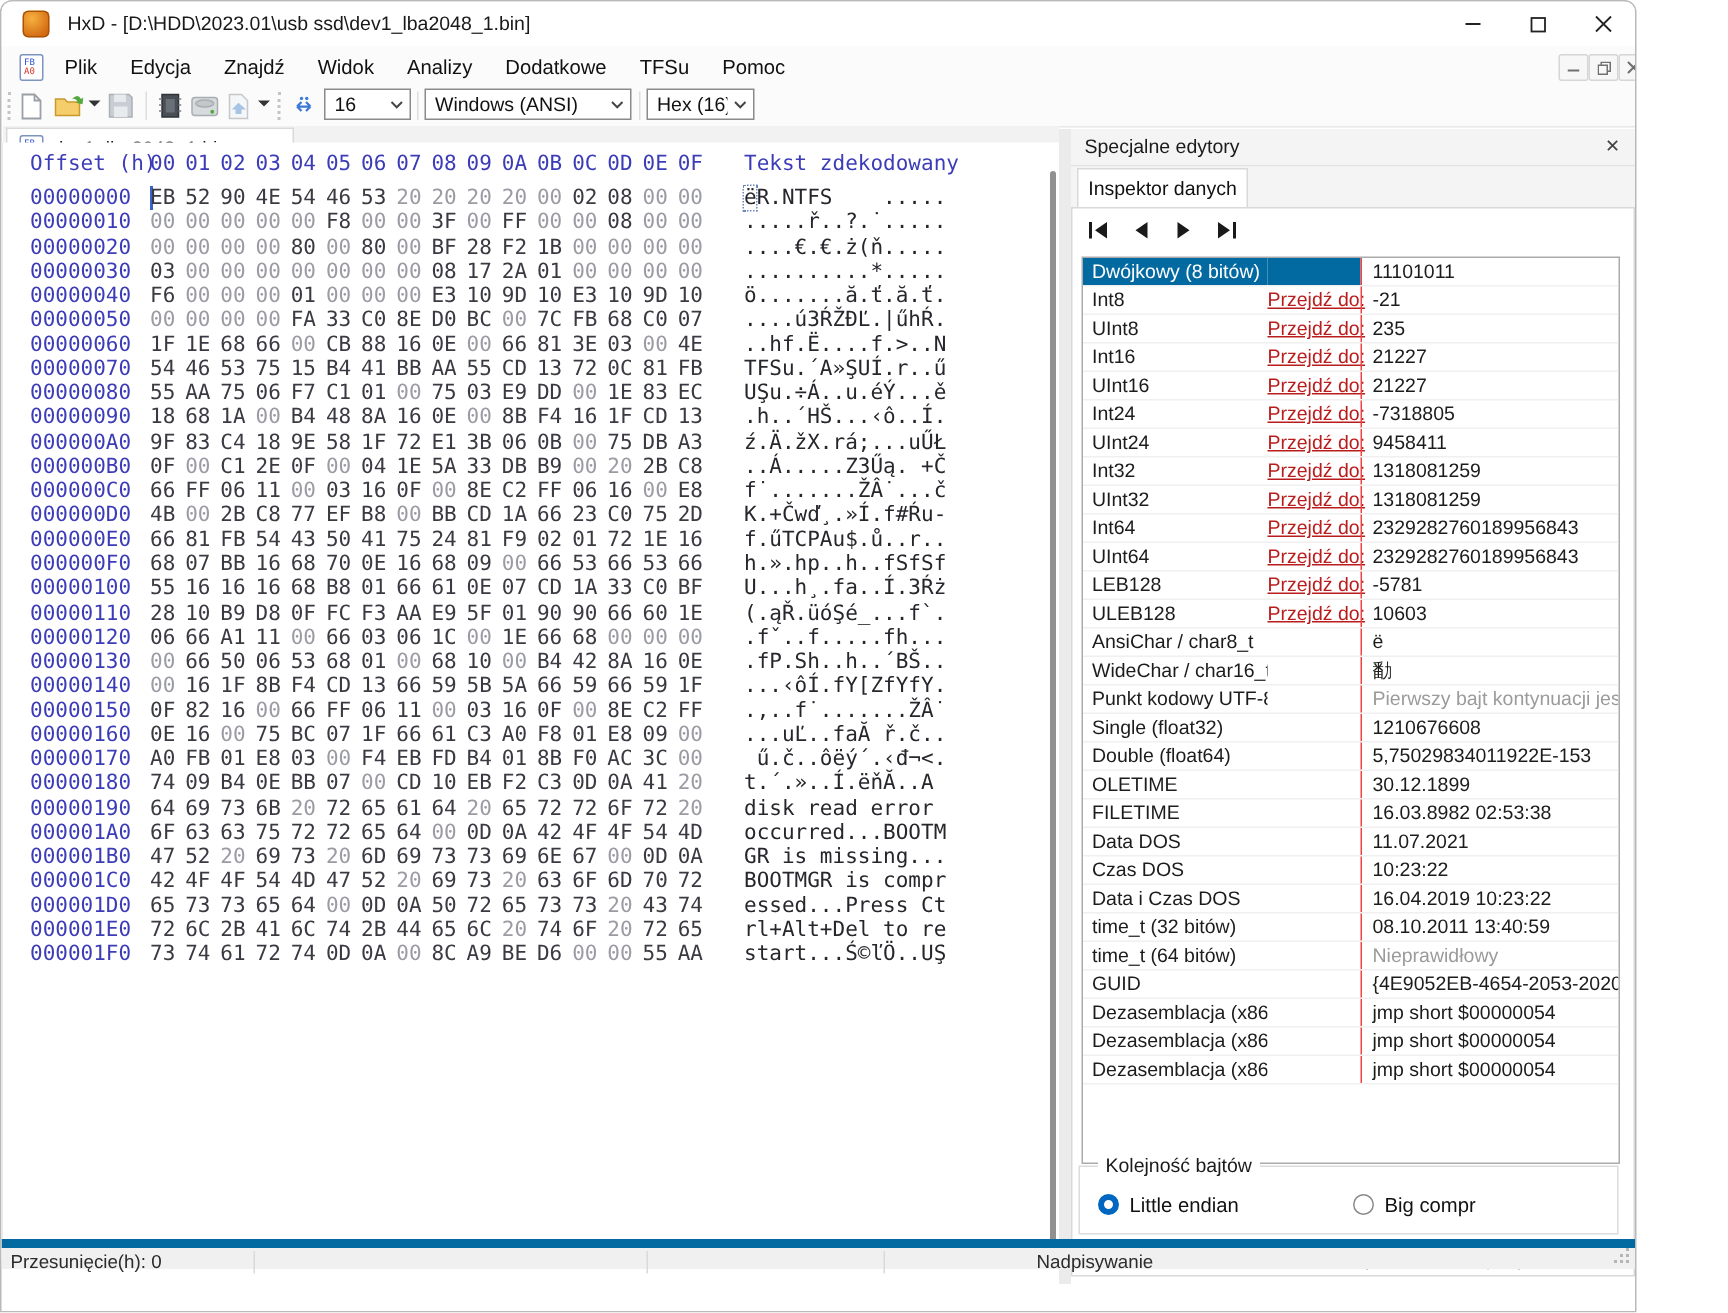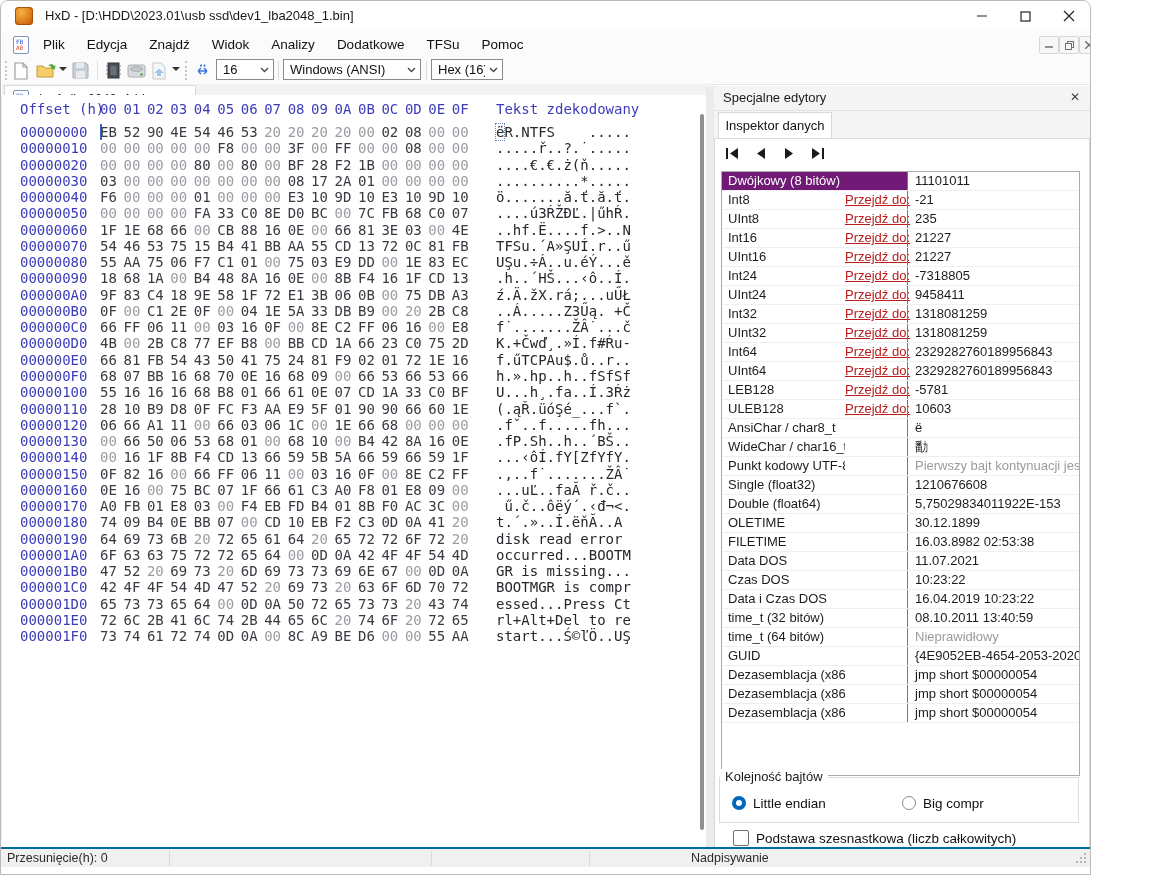--- a/index.html
+++ b/index.html
@@ -63,34 +63,34 @@
           box-sizing:border-box;display:flex;align-items:center;justify-content:center;font-size:13px;color:#111;}
   .rp-content{position:absolute;left:713px;top:137px;width:376px;height:713px;background:#fff;border:1px solid #d9d9d9;box-sizing:border-box;}
   .navrow{position:absolute;left:722px;top:143px;display:flex;gap:8px;}
   .navbtn{width:20px;height:18px;display:flex;align-items:center;justify-content:center;}
   .insp-table{position:absolute;left:720px;top:170px;width:359px;height:605px;border:1px solid #ababab;box-sizing:border-box;background:#fff;overflow:hidden;}
   .irow{display:flex;height:19px;line-height:18px;font-size:13px;border-bottom:1px solid #f0f0f0;box-sizing:border-box;}
   .iname{width:117px;padding-left:6px;color:#1c1c1c;white-space:nowrap;overflow:hidden;}
   .igoto{width:62px;white-space:nowrap;}
   .goto{color:#b91c1c;text-decoration:underline;cursor:pointer;}
   .ival{flex:1;border-left:1px solid #ef4444;padding-left:7px;color:#1c1c1c;white-space:nowrap;overflow:hidden;}
-  .irow.sel .iname,.irow.sel .igoto{background:#701a75;color:#fff;}
+  .irow.sel .iname,.irow.sel .igoto{background:#0369a1;color:#fff;}
   .ival.muted{color:#9b9b9b;}
   .byteorder{position:absolute;left:718px;top:776px;width:360px;height:46px;border:1px solid #dcdcdc;box-sizing:border-box;}
-  .byteorder legend,.bo-legend{position:absolute;top:-9px;left:0;background:#fff;padding:0 5px;font-size:13px;color:#1a1a1a;}
+  .byteorder legend,.bo-legend{position:absolute;top:-9px;left:12px;background:#fff;padding:0 5px;font-size:13px;color:#1a1a1a;}
   .radio-row{position:absolute;left:0;top:16px;width:100%;height:20px;}
   .radio{position:absolute;top:2px;width:14px;height:14px;border-radius:50%;box-sizing:border-box;background:#fff;}
   .radio.on{border:4px solid #0067c0;}
   .radio.off{border:1px solid #8a8a8a;}
   .radio-label{position:absolute;top:2px;font-size:13.5px;color:#111;}
   .chkrow{position:absolute;left:732px;top:828px;height:18px;display:flex;align-items:center;}
   .chkbox{width:14px;height:14px;border:1px solid #707070;border-radius:2px;background:#fff;margin-right:7px;}
   .chklabel{font-size:13.5px;color:#111;}
   
-  .statusbar{position:absolute;left:0;top:846px;width:1091px;height:20px;background:#f0f0f0;border-top:2px solid #0369a1;box-sizing:border-box;}
+  .statusbar{position:absolute;left:0;top:825px;width:1091px;height:20px;background:#f0f0f0;border-top:6px solid #0369a1;box-sizing:border-box;}
   .sb-text{position:absolute;top:2px;font-size:12.5px;color:#2b2b2b;}
   .sb-div{position:absolute;top:2px;width:0;height:15px;border-left:1px solid #dadada;}
   .grip{position:absolute;right:5px;bottom:3px;width:12px;height:12px;
         background:radial-gradient(circle 1px at 10px 2px,#b5b5b5 99%,transparent),
                    radial-gradient(circle 1px at 6px 6px,#b5b5b5 99%,transparent),
                    radial-gradient(circle 1px at 10px 6px,#b5b5b5 99%,transparent),
                    radial-gradient(circle 1px at 2px 10px,#b5b5b5 99%,transparent),
                    radial-gradient(circle 1px at 6px 10px,#b5b5b5 99%,transparent),
                    radial-gradient(circle 1px at 10px 10px,#b5b5b5 99%,transparent);}
 </style>

